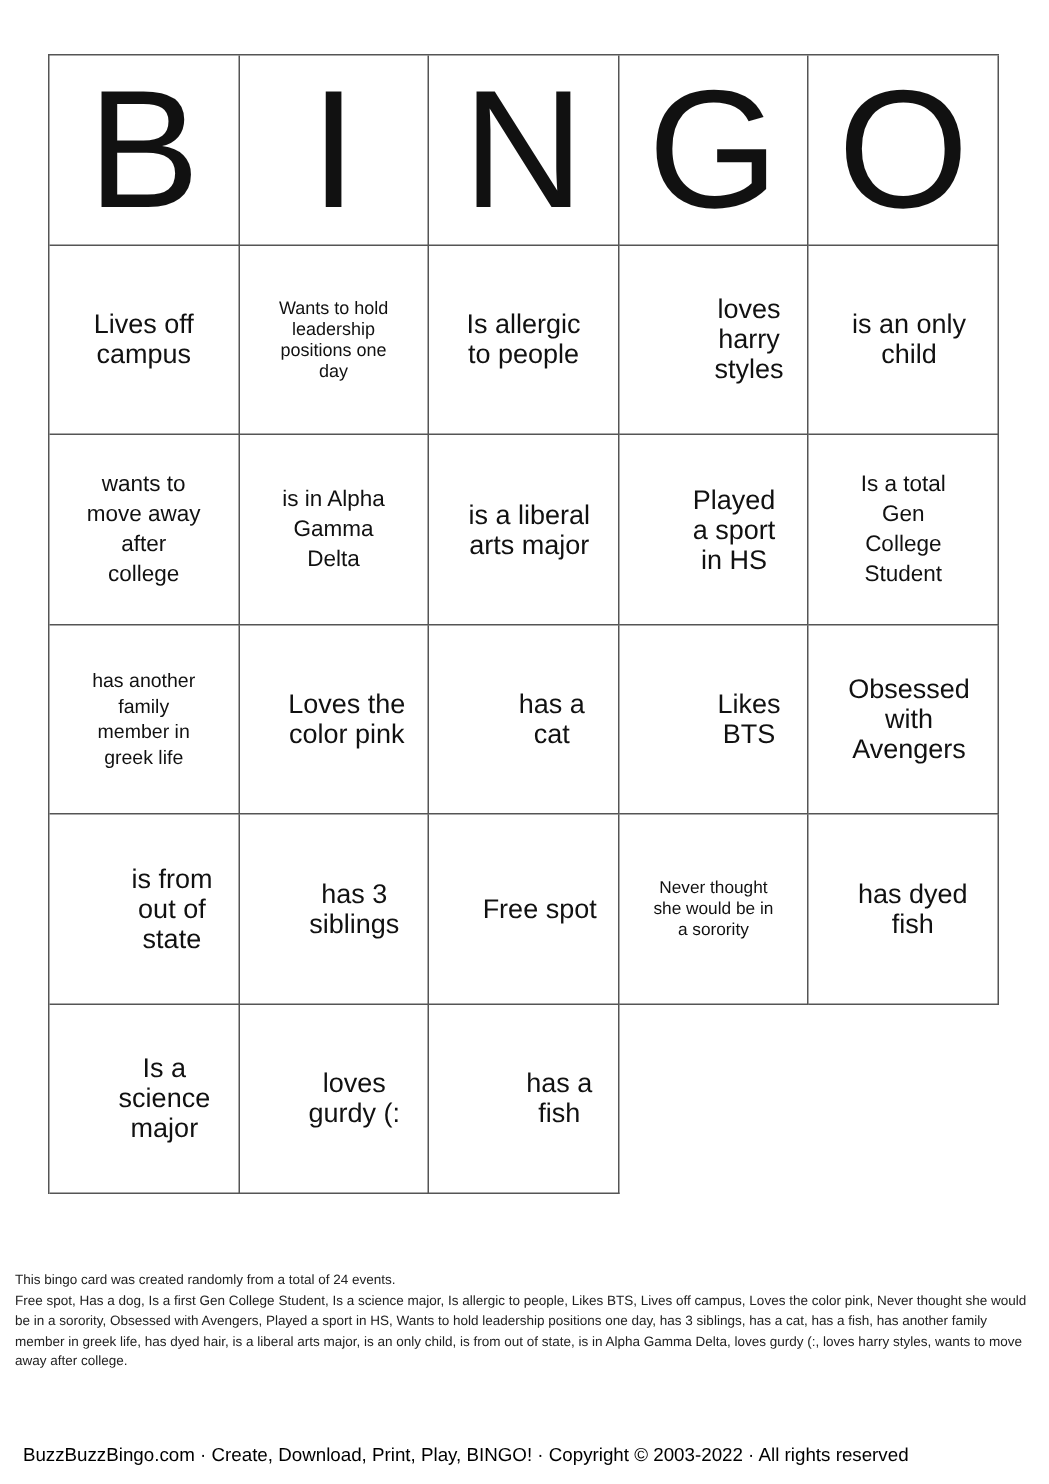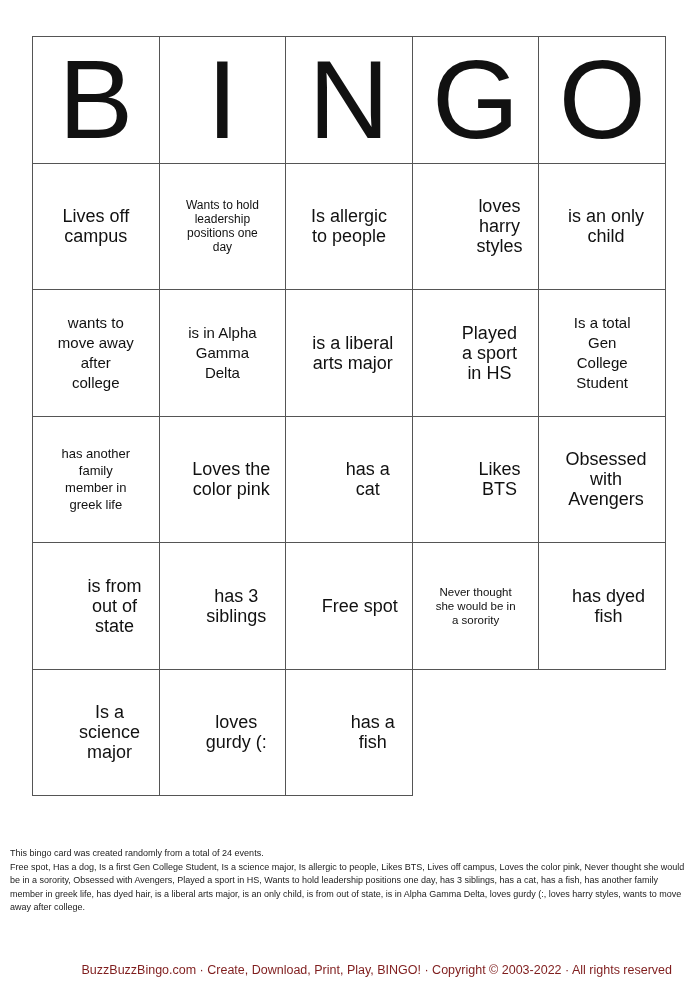--- a/index.html
+++ b/index.html
@@ -10,22 +10,22 @@
           border-top: 1px solid #555; border-left: 1px solid #555; box-sizing: border-box; }
   .cell { border-right: 1px solid #555; border-bottom: 1px solid #555;
           display: flex; align-items: center; justify-content: center; text-align: center;
           padding: 0 14px; box-sizing: border-box; line-height: 1.15; }
   .cell span { display: block; }
   .hdr { font-size: 112px; line-height: 1; font-weight: normal; padding: 0; }
   .lg { font-size: 18px; line-height: 20px; justify-content: flex-end; }
   .sm { font-size: 12px; line-height: 14px; padding: 0 20px; align-items: center; }
   .notes { position: absolute; left: 10px; top: 807px; width: 680px;
            font-size: 9px; line-height: 13.5px; color: #222; margin-top: 40px; }
-  .footer { position: absolute; left: 0; width: 672px; top: 963px; text-align: right;
-            font-size: 12.5px; color: #7f1d1d; }
+  .footer { position: absolute; left: 0; width: 621px; top: 963px; text-align: center;
+            font-size: 12.5px; color: #000000; }
 </style>
 </head>
 <body>
 
 <div class="grid">
   <div class="cell hdr">B</div>
   <div class="cell hdr">I</div>
   <div class="cell hdr">N</div>
   <div class="cell hdr">G</div>
   <div class="cell hdr">O</div>

